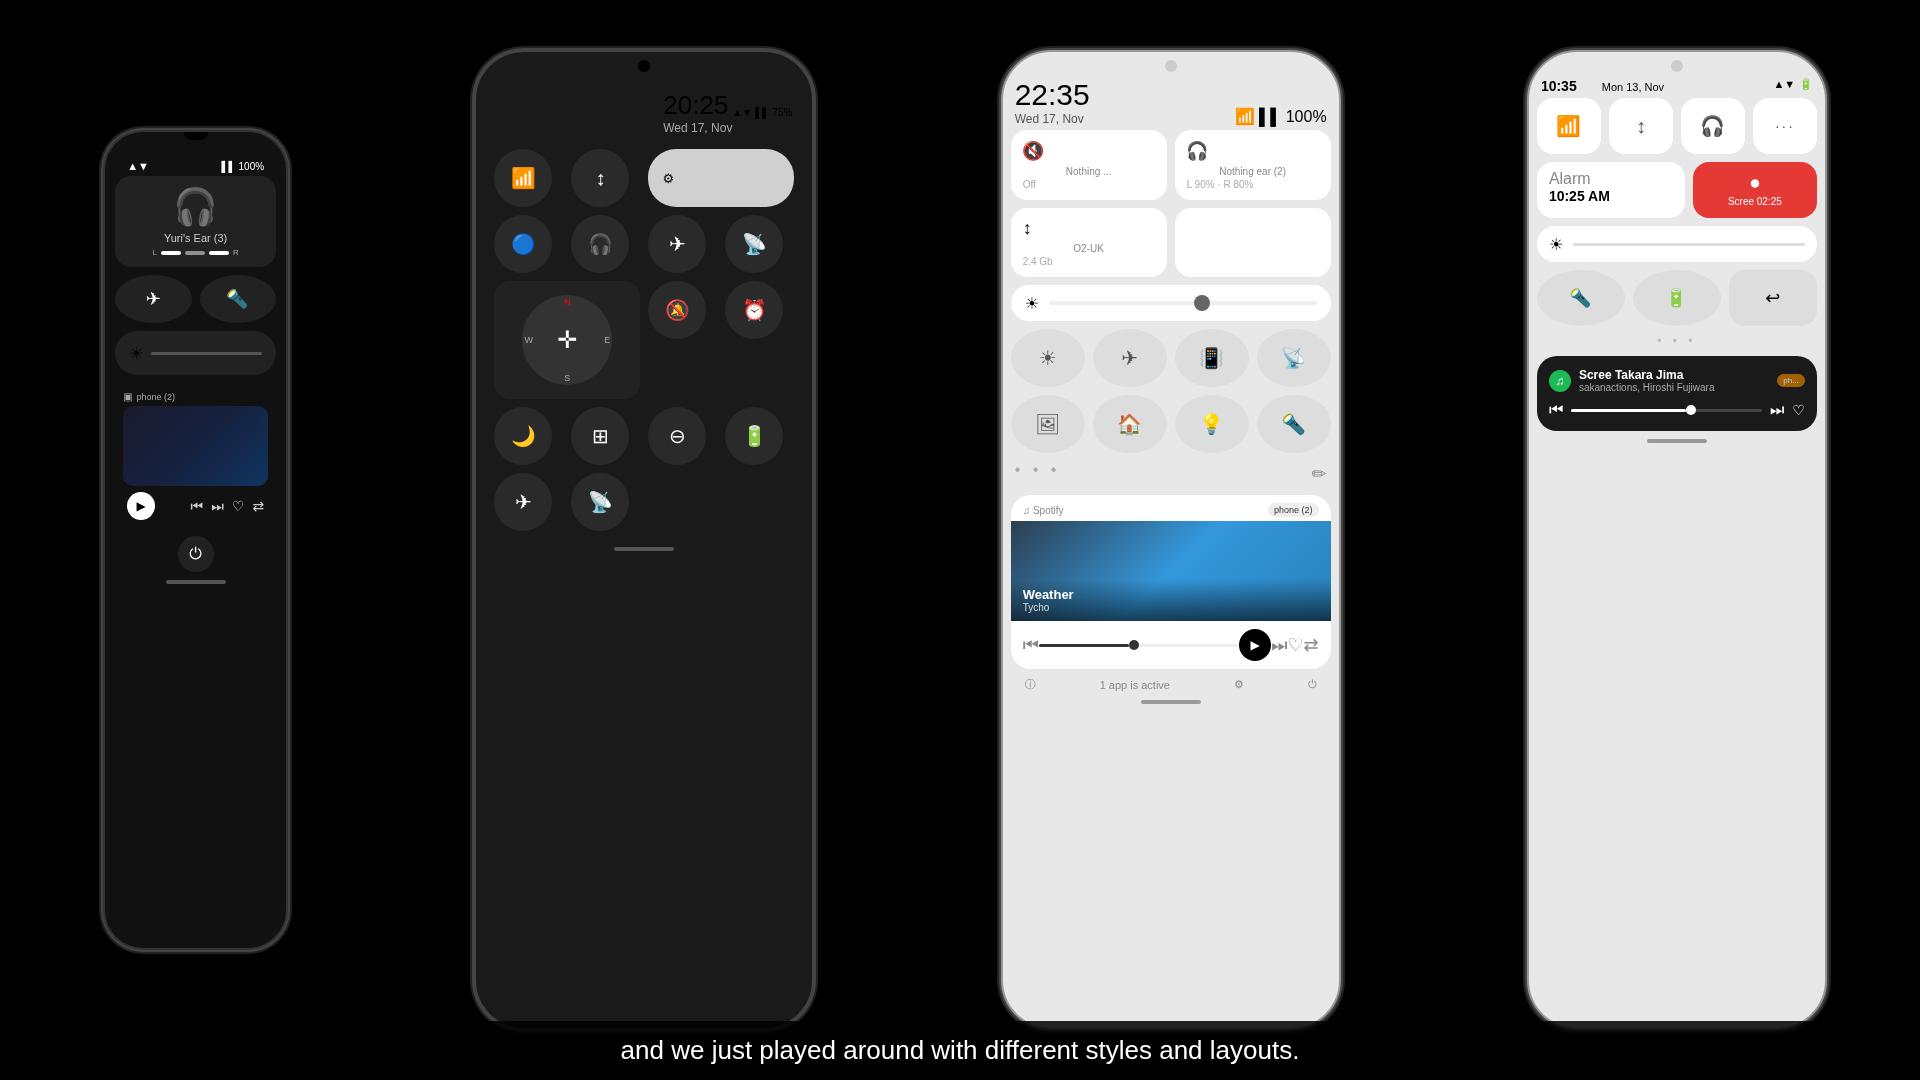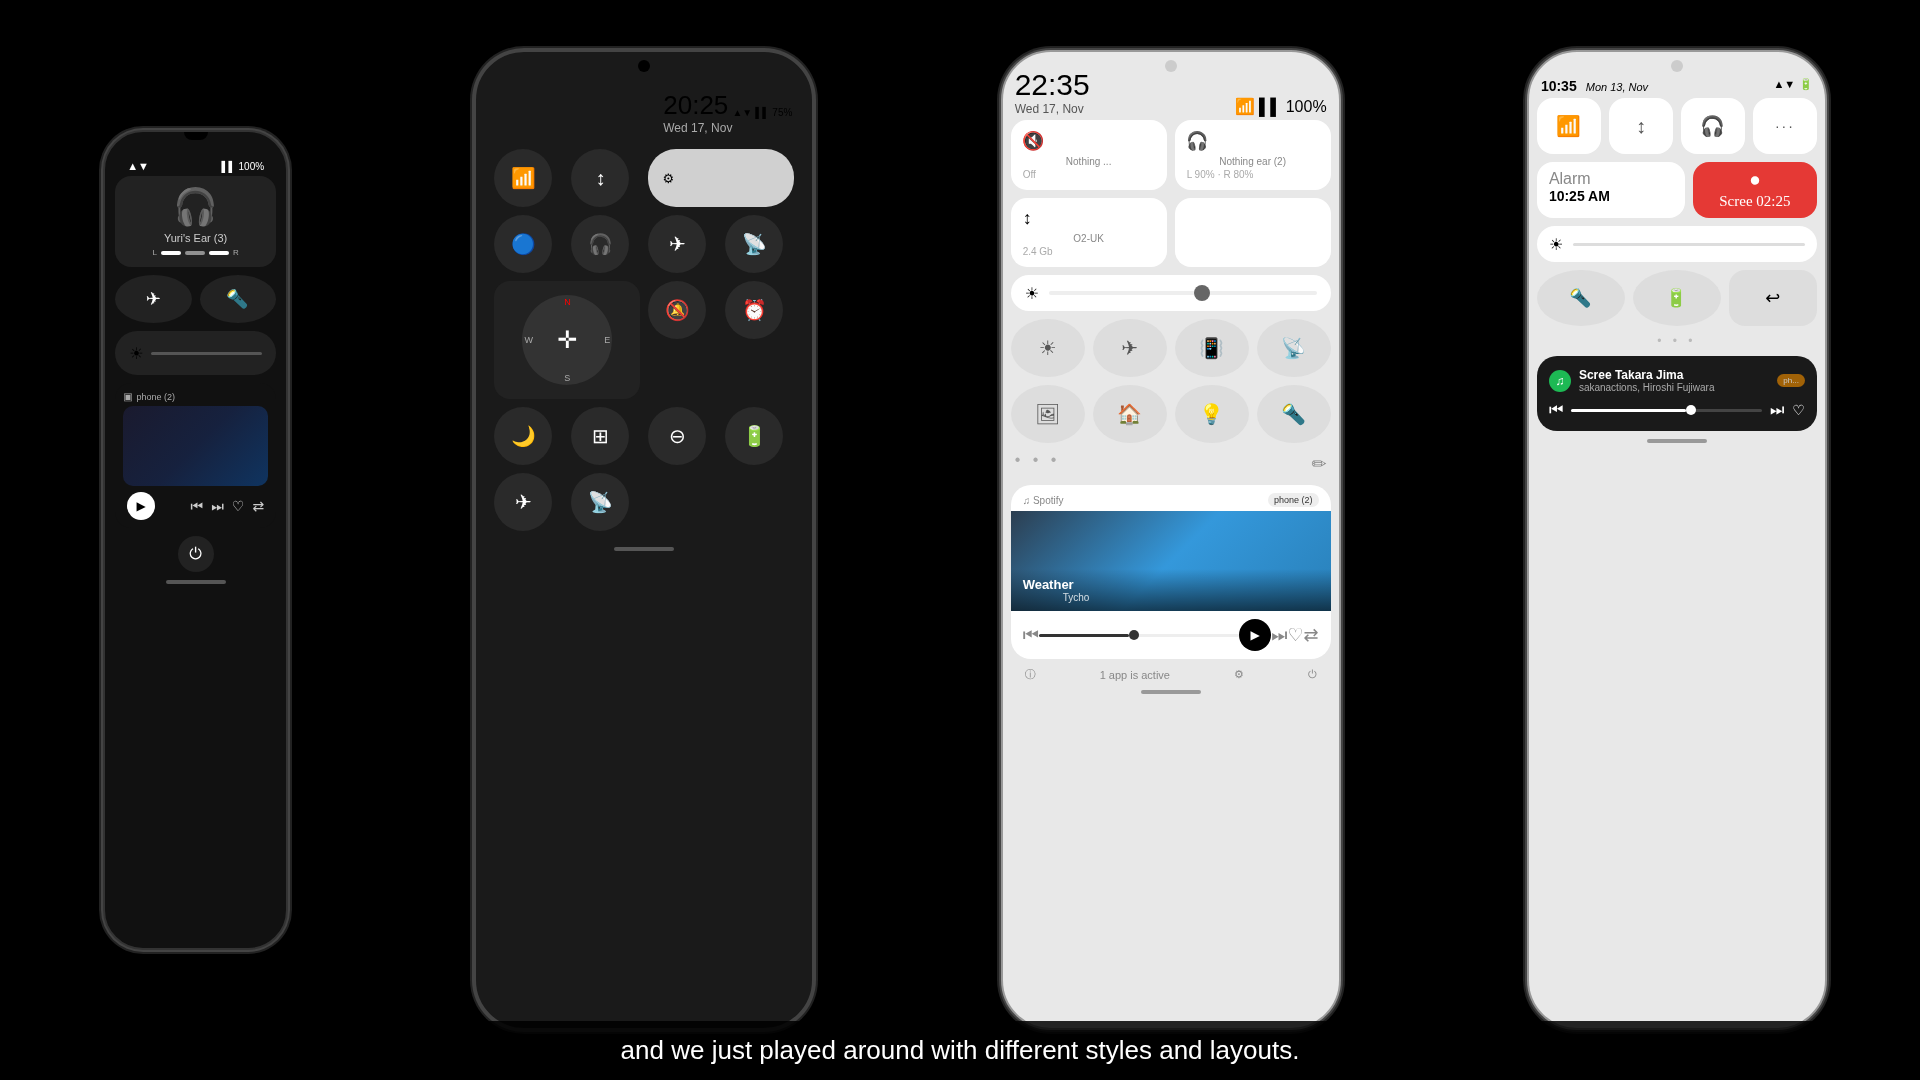--- a/index.html
+++ b/index.html
@@ -462,21 +462,21 @@
       position: absolute;
       bottom: 0;
       left: 0;
       right: 0;
       padding: 8px 12px;
       background: linear-gradient(transparent, rgba(0,0,0,0.6));
       color: #fff;
     }
 
     .p3-music-title { font-size: 13px; font-weight: 600; }
-    .p3-music-artist { font-size: 10px; opacity: 0.8; margin-left: 40px; }
+    .p3-music-artist { font-size: 10px; opacity: 0.8; }
 
     .p3-music-controls {
       display: flex;
       align-items: center;
       justify-content: space-between;
       padding: 8px 12px;
     }
 
     .p3-play-btn {
       width: 32px;
@@ -864,21 +864,21 @@
       </div>
 
       <div class="home-indicator" style="margin-top:10px;"></div>
     </div>
   </div>
 
   <div class="phone phone-3">
     <div class="phone-screen" style="padding:0 8px;">
       <div class="punch-hole punch-hole-light"></div>
 
-      <div class="p3-status" style="padding-top:16px;gap:36px;">
+      <div class="p3-status" style="padding-top:26px;gap:36px;">
         <div>
           <div class="p3-time">22:35</div>
           <div class="p3-date">Wed 17, Nov</div>
         </div>
         <div class="p3-status-icons">
           <span>📶</span>
           <span>▌▌</span>
           <span>100%</span>
         </div>
       </div>
@@ -966,21 +966,21 @@
     </div>
   </div>
 
   <div class="phone phone-4">
     <div class="phone-screen" style="padding:0 8px;">
       <div class="punch-hole punch-hole-light"></div>
 
       <div class="p4-status" style="padding-top:26px;">
         <div>
           <span class="p4-time">10:35</span>
-          <span style="margin-left:6px;font-size:11px;font-style:italic;">Mon 13, Nov</span>
+          <span style="margin-left:22px;font-size:11px;">Mon 13, Nov</span>
         </div>
         <div style="display:flex;gap:4px;">
           <span>▲▼</span>
           <span>🔋</span>
         </div>
       </div>
 
       <div class="p4-grid-row">
         <div class="p4-tile">📶</div>
         <div class="p4-tile">↕</div>
@@ -988,21 +988,21 @@
         <div class="p4-tile" style="font-size:14px;letter-spacing:2px;">···</div>
       </div>
 
       <div class="p4-grid-row">
         <div class="p4-alarm-tile">
           <div class="p4-alarm-label">Alarm</div>
           <div class="p4-alarm-time">10:25 AM</div>
         </div>
         <div class="p4-tile red-tile" style="flex:2;border-radius:16px;flex-direction:column;gap:2px;font-size:12px;">
           <span style="font-size:18px;">⏺</span>
-          <span style="font-size:15px;font-family:Liberation Serif, serif;">Scree 02:25</span>
+          <span style="font-size:10px;">Scree 02:25</span>
         </div>
       </div>
 
       <div class="p4-brightness-row">
         <span>☀</span>
         <div class="p4-bright-track"></div>
       </div>
 
       <div class="p4-row3">
         <div class="p4-btn-sm">🔦</div>

